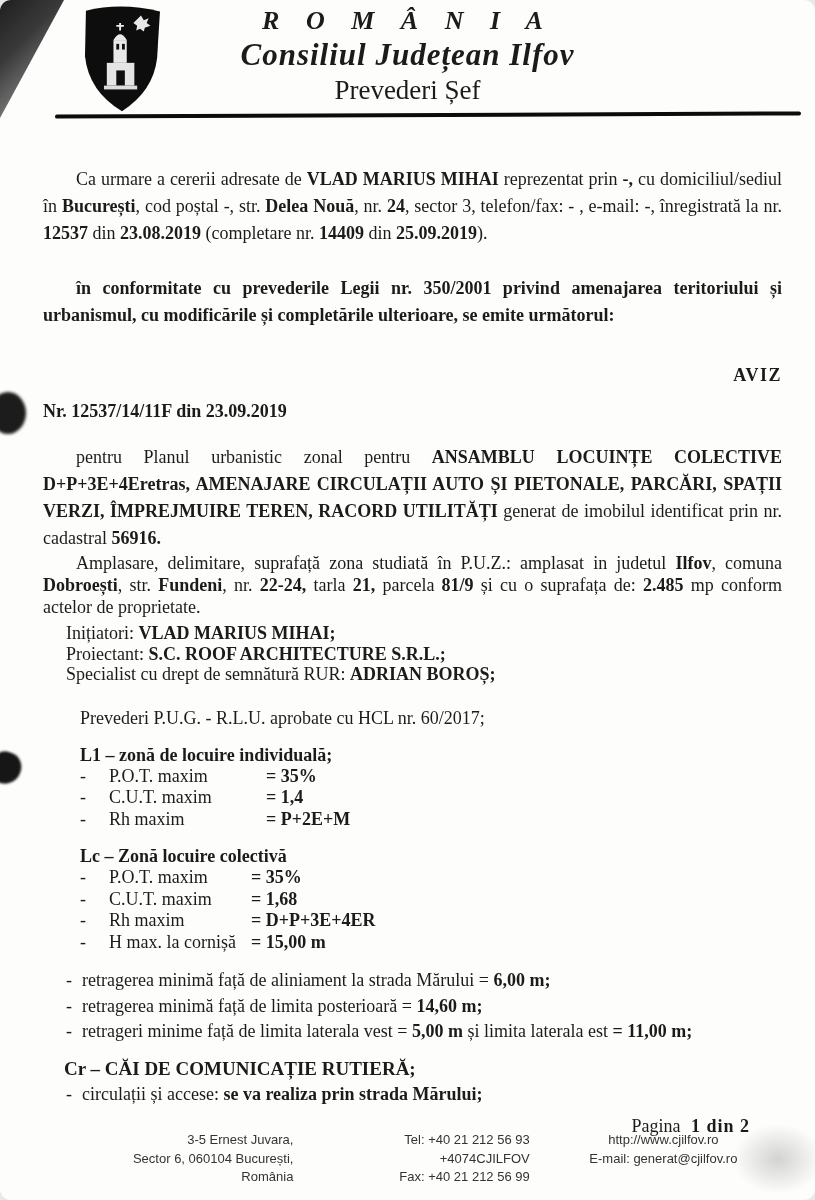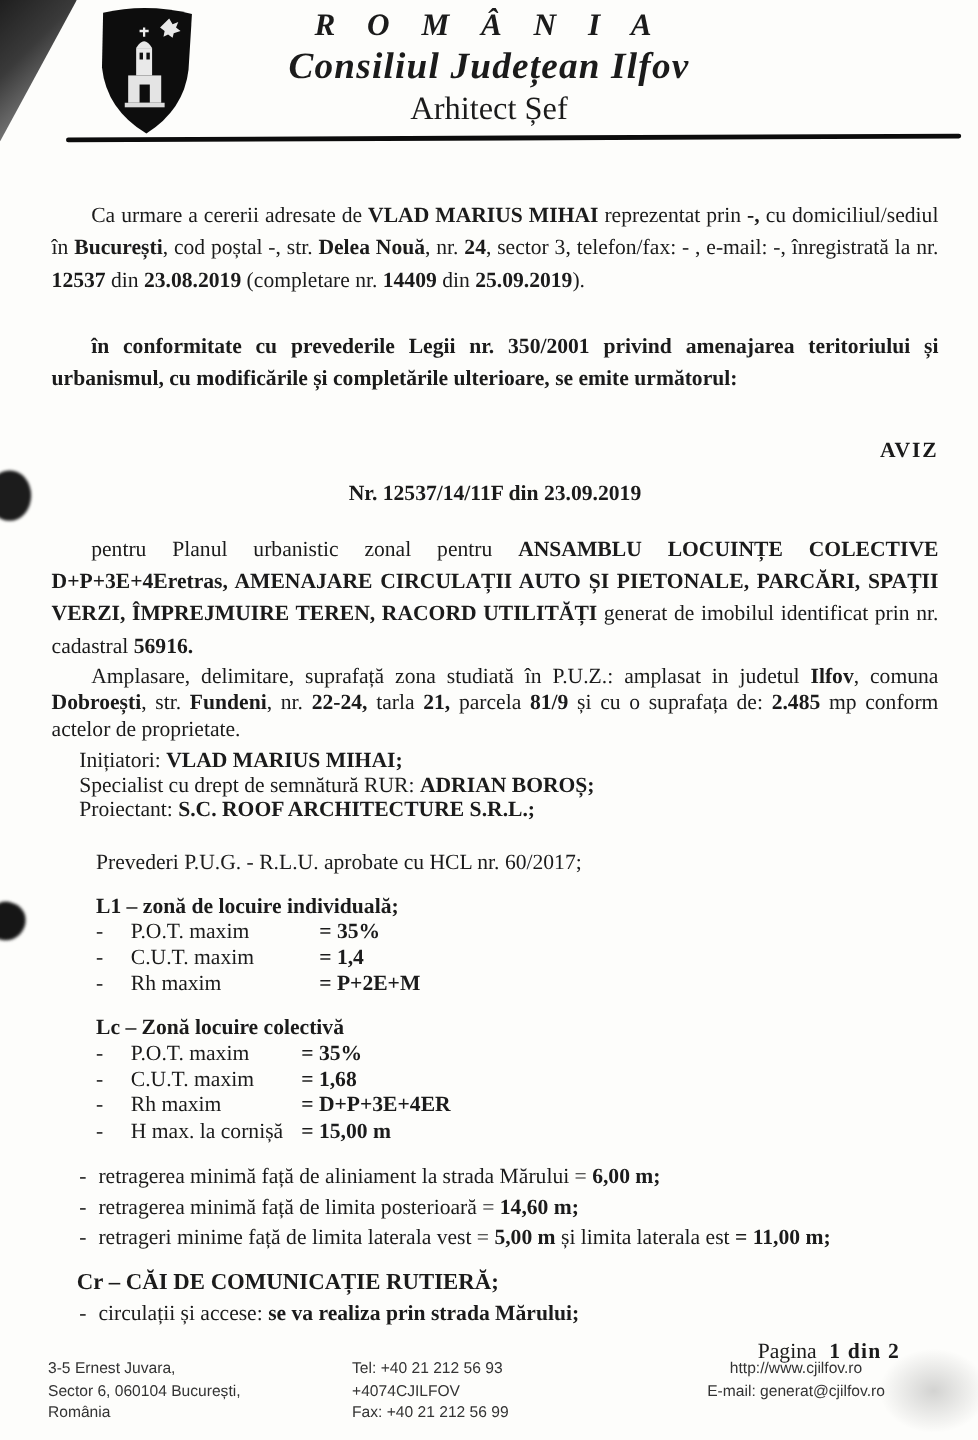--- a/index.html
+++ b/index.html
@@ -1,19 +1,19 @@
 <!DOCTYPE html>
 <html><head>
 <meta charset="utf-8">
 <style>
   html,body{margin:0;padding:0;background:#e8e8e8;}
   .page{
     position:relative; width:815px; height:1200px; margin:0 auto;
     background:#fdfdfb; overflow:hidden;
-    font-family:"Liberation Serif", serif; font-size:18px; color:#1b1b1b;
+    font-family:"Liberation Serif", serif; font-size:18px; color:#1b1b1b;border-radius:11px;
   }
   
   .artifact{position:absolute; pointer-events:none;}
   .corner-artifact{
     left:0; top:0; width:66px; height:118px;
     clip-path:polygon(0 0, 64px 0, 0 118px);
     background:linear-gradient(135deg,#1f1f1f 0%,#3a3a3a 35%,#7d7d7d 70%,#b5b5b5 100%);
     filter:blur(0.6px);
   }
   .edge-blob-1{left:-10px; top:392px; width:36px; height:42px; background:#1c1c1c;
@@ -29,21 +29,21 @@
   .institution-title{font-size:31px; font-weight:bold; font-style:italic; margin-top:1px; letter-spacing:1px;}
   .department-title{font-size:27px; margin-top:2px;}
   .header-divider{margin:7px 14px 0 55px; height:4px; background:#0c0c0c;
     transform:rotate(-0.25deg); border-radius:2px;}
   
   .content{padding:0 33px 0 43px;}
   .para{margin:0; text-align:justify; text-indent:33px; line-height:27px;}
   .p1{margin-top:49px;}
   .p2{margin-top:28px; font-weight:bold;}
   .aviz-title{margin-top:36px; text-align:right; font-weight:bold; letter-spacing:1.5px;font-family:Liberation Serif, serif;}
-  .aviz-number{margin-top:15px; text-align:center; font-weight:bold;}
+  .aviz-number{margin-top:15px; text-align:left; font-weight:bold;}
   .p3{margin-top:22px;}
   .p4{line-height:22px;}
   .init-line{line-height:20.5px; padding-left:23px;}
   .init-block{margin-top:5px;}
   .section-intro{margin-top:22px; padding-left:37px; line-height:22px;}
   .zone-heading{margin-top:15px; padding-left:37px; font-weight:bold; line-height:22px;}
   .spec-row{display:flex; padding-left:37px; line-height:21.5px;}
   .spec-dash{width:29px;}
   .spec-dash::before{content:"-";}
   .pug-list .spec-label{width:157px;}
@@ -53,22 +53,22 @@
   .bullet-line{padding-left:23px; line-height:25.5px; text-align:justify; padding-right:6px;}
   .bullet-line::before{content:"-"; margin-right:10px;}
   .cr-heading{margin-top:11px; padding-left:21px; font-weight:bold; font-size:19px; line-height:25px;}
   .cr-bullet{margin-top:1px;}
   .pagina{margin-top:7px; text-align:right; padding-right:32px; line-height:24px;}
   .pagina b{margin-left:6px; letter-spacing:1px;}
   b{font-weight:bold;}
   
   .footer{position:absolute; left:0; right:0; bottom:13px; display:flex;
     font-family:"Liberation Sans", sans-serif; font-size:13px; color:#333; line-height:1.44;}
-  .footer .col-left{width:36%; padding-left:40px; box-sizing:border-box; text-align:left;}
-  .footer .col-mid{width:29%; text-align:left;}
+  .footer .col-left{width:36%; padding-left:16px; box-sizing:border-box; text-align:right;}
+  .footer .col-mid{width:29%; text-align:right;}
   .footer .col-right{width:35%; text-align:center; padding-right:18px; box-sizing:border-box;}
 </style>
 </head>
 <body>
 
 <div class="page">
 
   <div class="artifact corner-artifact"></div>
   <div class="artifact edge-blob-1"></div>
   <div class="artifact edge-blob-2"></div>
@@ -87,40 +87,40 @@
           <rect x="50" y="42" width="3" height="6" fill="#111"></rect>
           <rect x="34" y="62" width="29" height="24" fill="#e4e4e4"></rect>
           <rect x="44" y="70" width="9" height="16" fill="#0d0d0d"></rect>
           <rect x="31" y="86" width="35" height="4" fill="#dcdcdc"></rect>
           <path d="M66 16 l4 -4 l3 5 l5 -2 l-2 5 l4 3 l-6 2 l-1 4 l-4 -3 l-4 2 l1 -5 l-4 -3 Z" fill="#e8e8e8"></path>
         </g>
       </svg>
     </div>
     <div class="country-title">R O M Â N I A</div>
     <div class="institution-title">Consiliul Județean Ilfov</div>
-    <div class="department-title">Arhitect Șef</div>
+    <div class="department-title">Prevederi Șef</div>
   </div>
   <div class="header-divider"></div>
 
   <div class="content">
 
     <p class="para p1">Ca urmare a cererii adresate de <b>VLAD MARIUS MIHAI</b> reprezentat prin <b>-,</b> cu domiciliul/sediul în <b>București</b>, cod poștal -, str. <b>Delea Nouă</b>, nr. <b>24</b>, sector 3, telefon/fax: - , e-mail: -, înregistrată la nr. <b>12537</b> din <b>23.08.2019</b> (completare nr. <b>14409</b> din <b>25.09.2019</b>).</p>
 
     <p class="para p2">în conformitate cu prevederile Legii nr. 350/2001 privind amenajarea teritoriului și urbanismul, cu modificările și completările ulterioare, se emite următorul:</p>
 
     <div class="aviz-title">AVIZ</div>
     <div class="aviz-number">Nr. 12537/14/11F din 23.09.2019</div>
 
     <p class="para p3">pentru Planul urbanistic zonal pentru <b>ANSAMBLU LOCUINȚE COLECTIVE D+P+3E+4Eretras, AMENAJARE CIRCULAȚII AUTO ȘI PIETONALE, PARCĂRI, SPAȚII VERZI, ÎMPREJMUIRE TEREN, RACORD UTILITĂȚI</b> generat de imobilul identificat prin nr. cadastral <b>56916.</b></p>
     <p class="para p4">Amplasare, delimitare, suprafață zona studiată în P.U.Z.: amplasat in judetul <b>Ilfov</b>, comuna <b>Dobroești</b>, str. <b>Fundeni</b>, nr. <b>22-24,</b> tarla <b>21,</b> parcela <b>81/9</b> și cu o suprafața de: <b>2.485</b> mp conform actelor de proprietate.</p>
 
     <div class="init-block">
       <div class="init-line">Inițiatori: <b>VLAD MARIUS MIHAI;</b></div>
+      <div class="init-line">Proiectant: <b>S.C. ROOF ARCHITECTURE S.R.L.;</b></div>
       <div class="init-line">Specialist cu drept de semnătură RUR: <b>ADRIAN BOROȘ;</b></div>
-      <div class="init-line">Proiectant: <b>S.C. ROOF ARCHITECTURE S.R.L.;</b></div>
     </div>
 
     <div class="section-intro">Prevederi P.U.G. - R.L.U. aprobate cu HCL nr. 60/2017;</div>
     <div class="zone-heading">L1 – zonă de locuire individuală;</div>
     <div class="pug-list">
       <div class="spec-row">
         <span class="spec-dash"></span>
         <span class="spec-label">P.O.T. maxim</span>
         <span class="spec-value">= 35%</span>
       </div>

